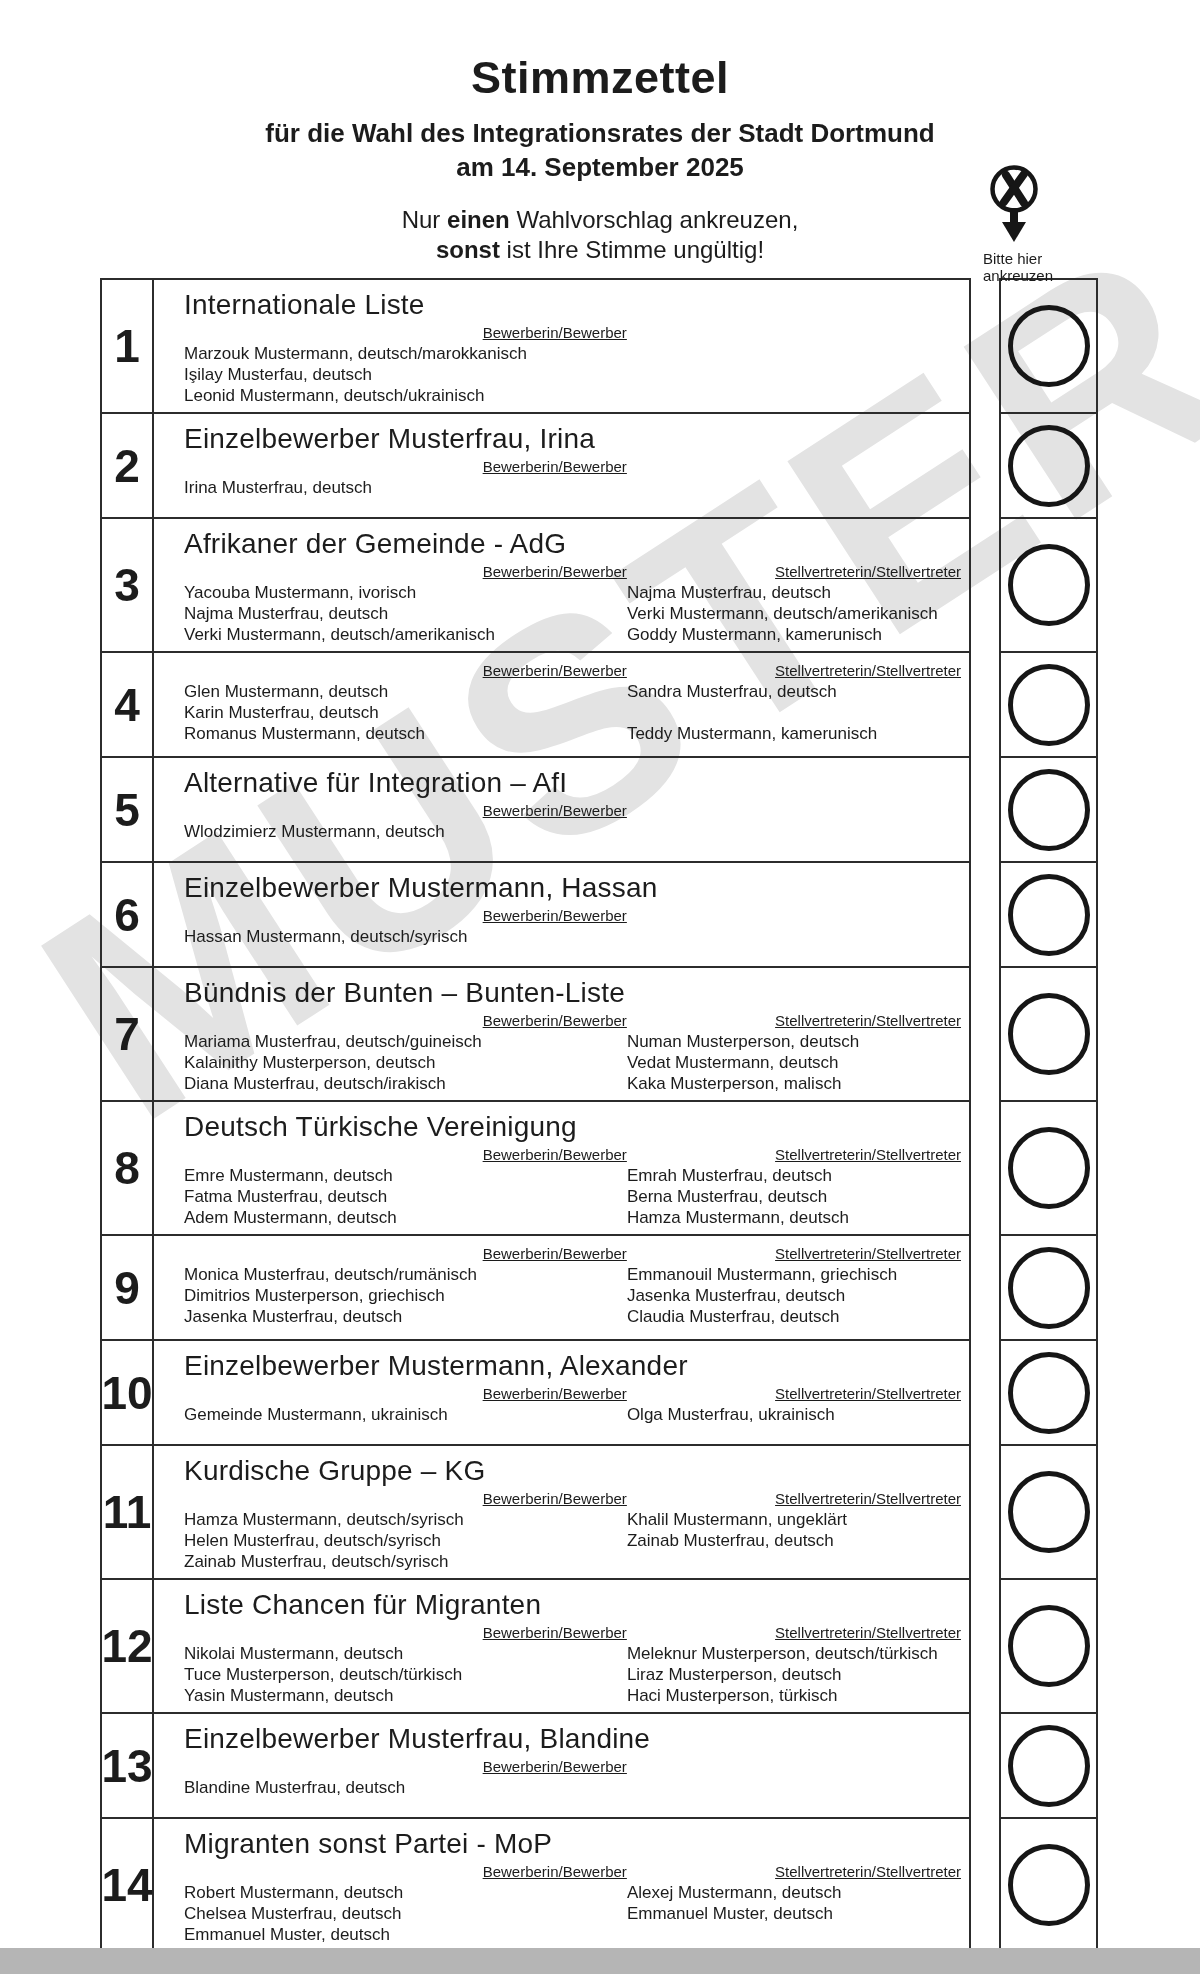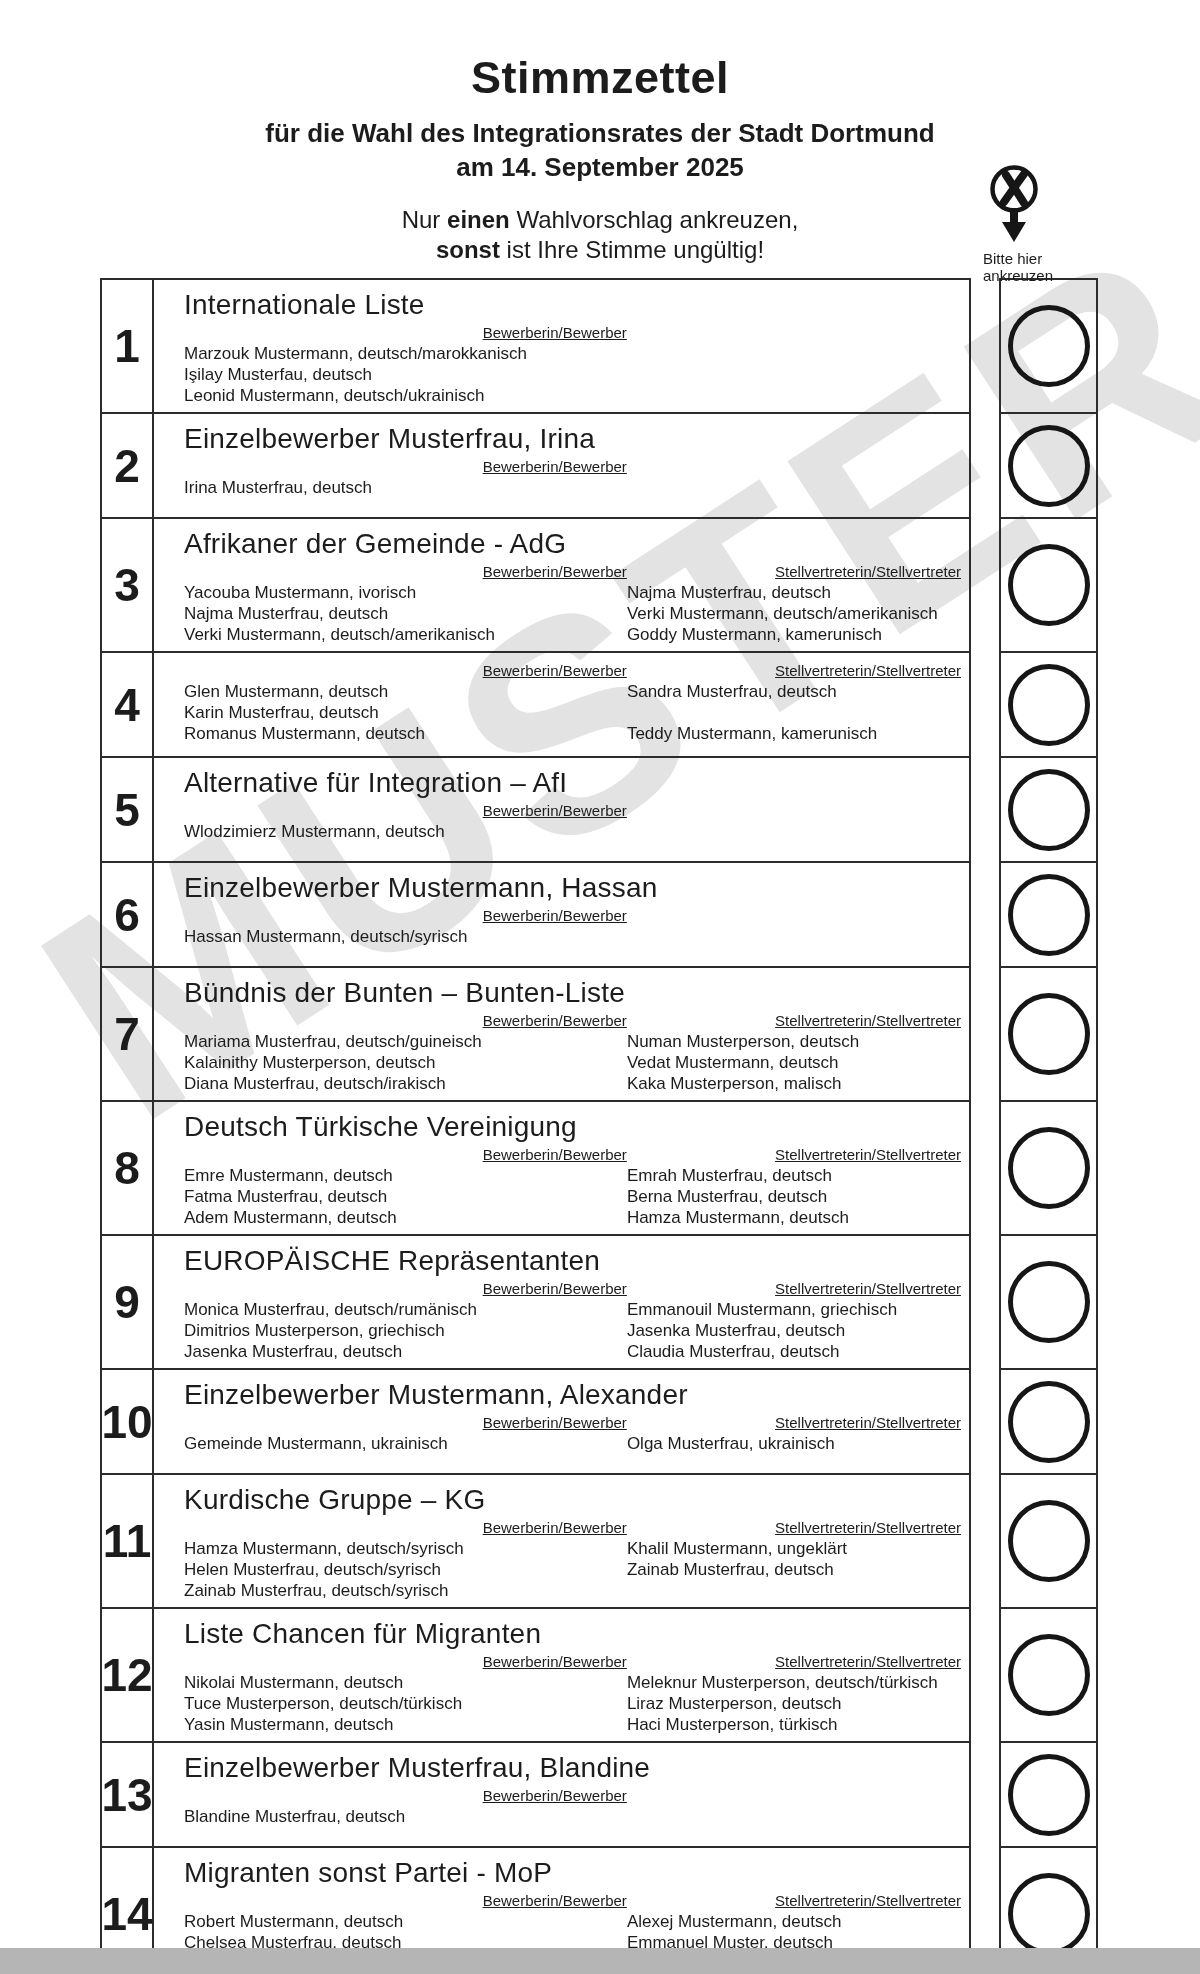--- a/index.html
+++ b/index.html
@@ -290,21 +290,20 @@
     <div class="gutter"></div>
     <div class="circle-cell">
       <div class="vote-circle"></div>
     </div>
   </div>
 
   <div class="b-row">
     <div class="b-main">
       <div class="num-cell">9</div>
       <div class="content-cell">
-        <div class="list-title">EUROPÄISCHE Repräsentanten</div>
         <div class="cols">
           <div class="col-apps">
             <div class="col-header">Bewerberin/Bewerber</div>
           <div class="cand">Monica Musterfrau, deutsch/rumänisch</div>
                 <div class="cand">Dimitrios Musterperson, griechisch</div>
                 <div class="cand">Jasenka Musterfrau, deutsch</div>
               </div>
           <div class="col-deps">
             <div class="col-header">Stellvertreterin/Stellvertreter</div>
           <div class="cand">Emmanouil Mustermann, griechisch</div>

